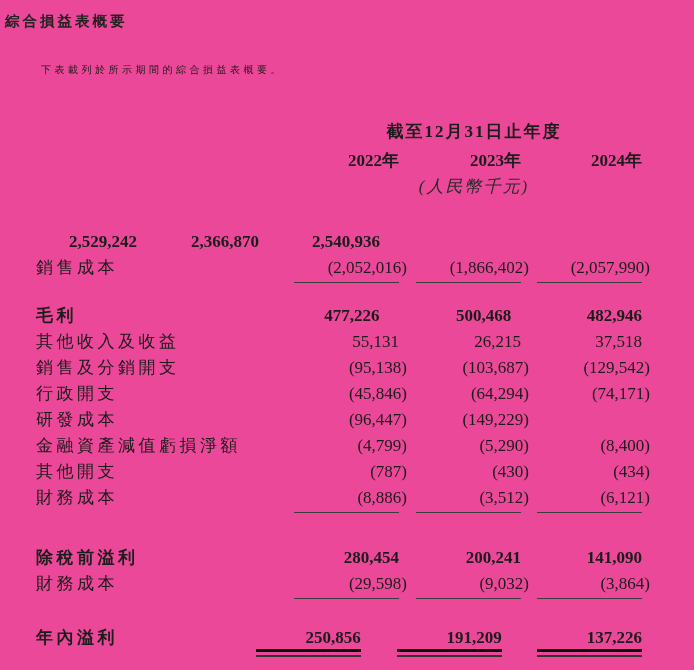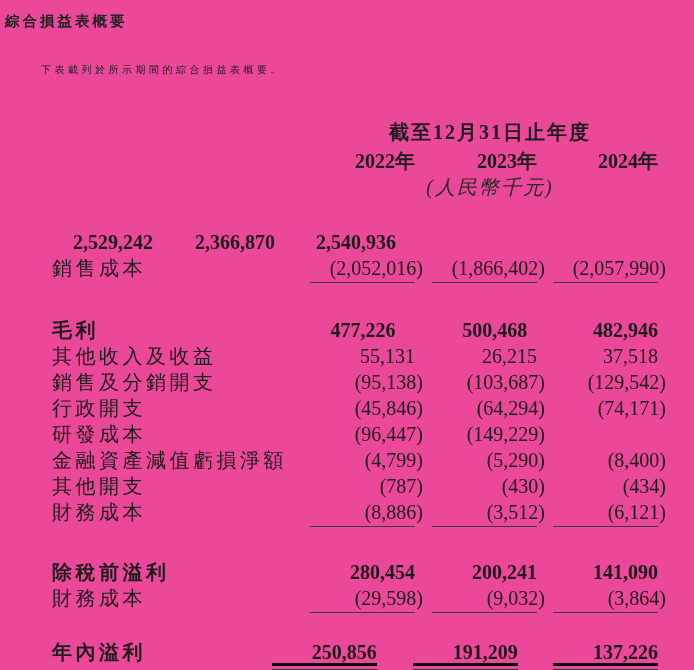--- a/index.html
+++ b/index.html
@@ -15,42 +15,42 @@
     position:absolute; left:5px; top:12px;
     font-family:"Liberation Sans","DejaVu Sans",sans-serif;
     font-weight:700; font-size:14.5px; letter-spacing:3px;
     color:#222;
   }
   .intro {
     position:absolute; left:41px; top:63px;
     font-size:10px; letter-spacing:3.5px;text-align:center;
   }
   .fin-table {
-    position:absolute; left:52px; top:116px; width:614px;
-    font-size:20px;
+    position:absolute; left:36px; top:116px; width:614px;
+    font-size:17px;
   }
   .row { display:flex; height:26px; line-height:26px; }
   .period-row { height:32px; line-height:32px; }
   .period-cell {
     margin-left:262px; width:352px; text-align:center;
     font-weight:700; letter-spacing:2px;
   }
   .note-cell {
     margin-left:262px; width:352px; text-align:center;
     font-style:italic; letter-spacing:2px; color:#2a2a2a;
   }
   .cell.label { width:262px; letter-spacing:3.5px; white-space:nowrap; }
   .num { position:relative; text-align:right; white-space:nowrap; }
   .c1 { width:109px; } .c2 { width:122px; } .c3 { width:121px; }
   .num .v { display:inline-block; }
   .num .v.pad { padding-right:8px; }
   .years-row .num { font-weight:700; }
   #rows-container { margin-top:29px; }
   .data-row.emph { font-weight:700; }
-  .gap-small  { margin-top:36px;gap:24px; }
+  .gap-small  { margin-top:22px;gap:24px; }
   .gap-medium { margin-top:28px;gap:47px; }
   .gap-large  { margin-top:34px; }
   .u-single .num::after {
     content:""; position:absolute; right:8px; bottom:-2px;
     width:105px; height:0; border-bottom:1.4px solid #3d3d3d;
   }
   .u-double .num::after {
     content:""; position:absolute; right:8px; bottom:-6px;
     width:105px; height:3px;
     border-top:3px solid #0a0a0a; border-bottom:2px solid #333;

